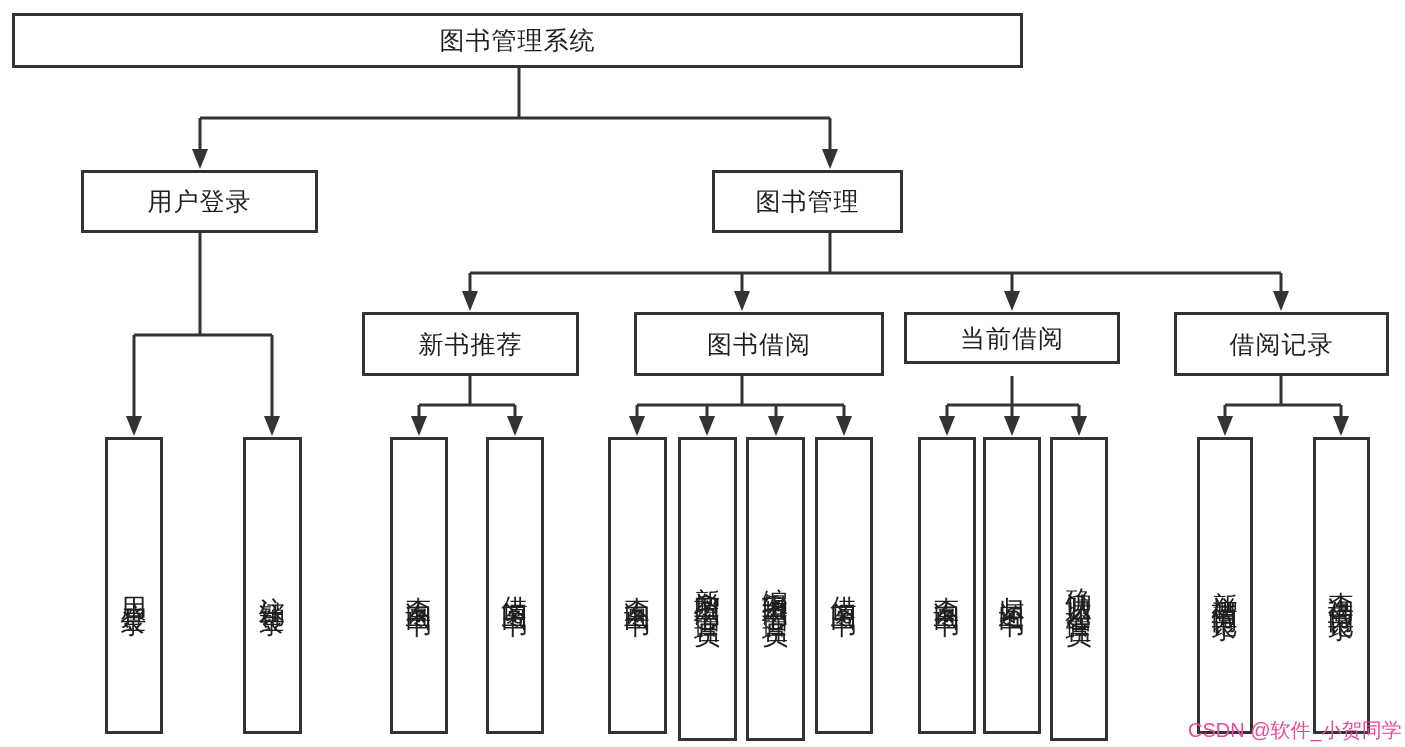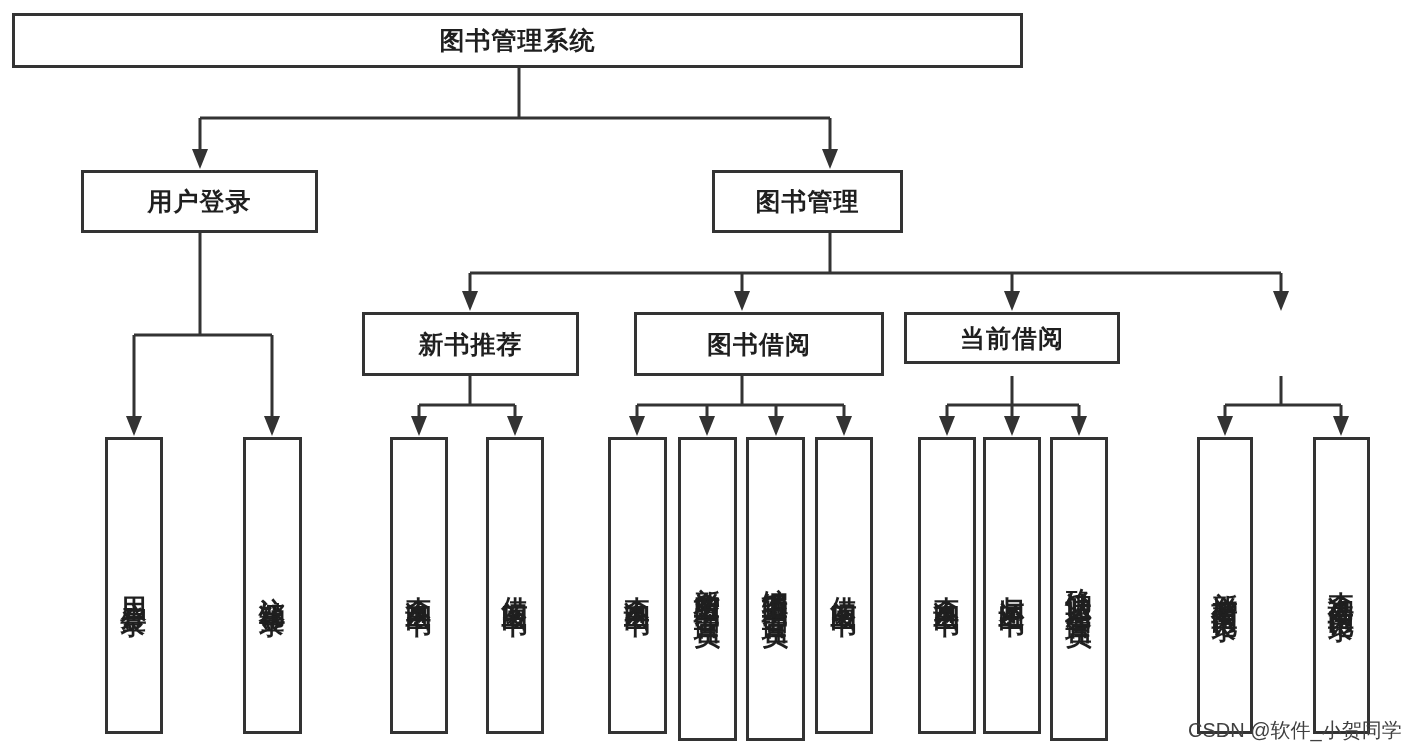--- a/index.html
+++ b/index.html
@@ -15,40 +15,39 @@
   #wires { position: absolute; left: 0; top: 0; width: 1405px; height: 747px; z-index: 1; }
   .node {
     position: absolute;
     box-sizing: border-box;
     border: 3px solid #333333;
     background: #ffffff;
     display: flex;
     align-items: center;
     justify-content: center;
     z-index: 2;
-    font-weight: bold;
   }
   .hbox span {
     font-size: 25px;
     letter-spacing: 1px;
     white-space: nowrap;
   }
   .vbox span {
     writing-mode: vertical-rl;
     text-orientation: mixed;
     font-size: 26px;
     letter-spacing: 5px;
     line-height: 1;
   }
   .watermark {
     position: absolute;
     left: 1188px;
     top: 717px;
     font-size: 20px;
-    color: #404040;
+    color: #ec4899;
     white-space: nowrap;
     z-index: 5;
   }
 </style>
 </head>
 <body>
 
 <div id="canvas">
 
   <svg id="wires" viewBox="0 0 1405 747" xmlns="http://www.w3.org/2000/svg">
@@ -104,20 +103,23 @@
 
   <div class="node hbox" style="left:362px;top:312px;width:217px;height:64px">
     <span>新书推荐</span>
   </div>
   <div class="node hbox" style="left:634px;top:312px;width:250px;height:64px">
     <span>图书借阅</span>
   </div>
   <div class="node hbox" style="left:904px;top:312px;width:216px;height:52px">
     <span>当前借阅</span>
   </div>
+  <div class="node hbox" style="left:1174px;top:312px;width:215px;height:64px">
+    <span>借阅记录</span>
+  </div>
 
   <div class="node vbox" style="left:105px;top:437px;width:58px;height:297px">
     <span>用户登录</span>
   </div>
   <div class="node vbox" style="left:243px;top:437px;width:59px;height:297px">
     <span>注销登录</span>
   </div>
 
   <div class="node vbox" style="left:390px;top:437px;width:58px;height:297px">
     <span>查询图书</span>

